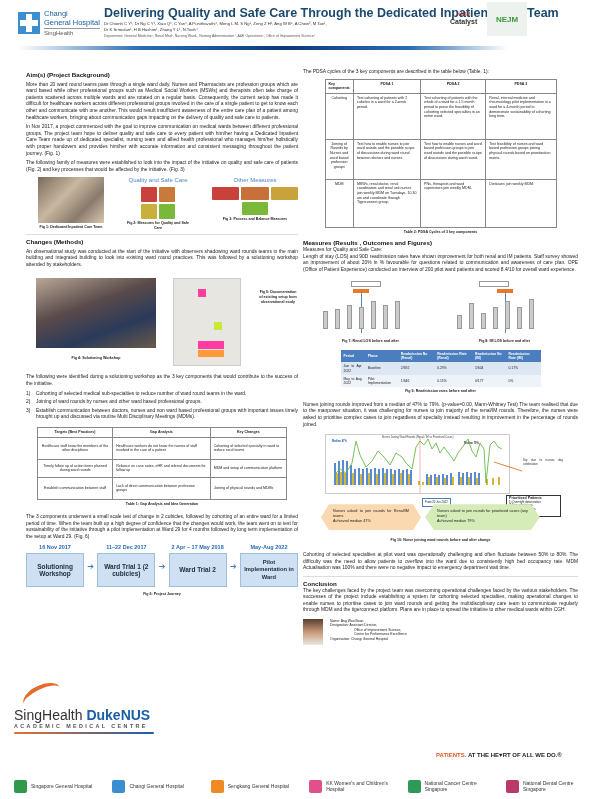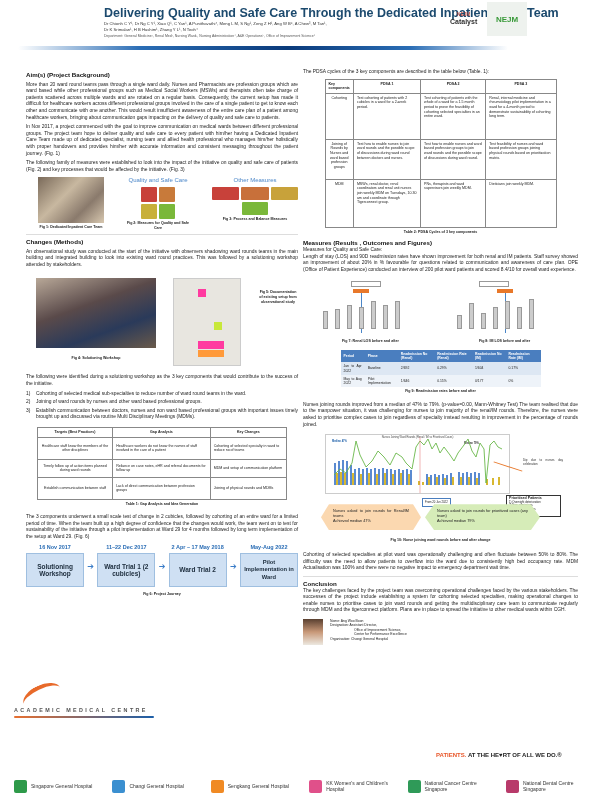--- a/index.html
+++ b/index.html
@@ -58,20 +58,28 @@
 .concl-person{display:flex;align-items:flex-start;margin-top:5px}
 .avatar{width:20px;height:26px;background:linear-gradient(180deg,#5a4030,#c89878 50%,#ece8e0);margin-right:7px}
 .pinfo{font-size:3.4px;line-height:4.4px}
 .tagline{position:absolute;left:436px;top:752px;font-size:6px;font-weight:bold;color:#222}
 .tagline span{color:#e8572a}
 </style>
 </head>
 <body>
 
 <div class="header">
+  <div class="logo-cgh">
+    <div class="cross"></div>
+    <div class="cgh-text">
+      <div>Changi</div>
+      <div>General Hospital</div>
+      <div class="sh">SingHealth</div>
+    </div>
+  </div>
   <div class="title">Delivering Quality and Safe Care Through the Dedicated Inpatient Care Team</div>
   <div class="authors">
     <div>Dr Chionh C Y¹, Dr Ng C Y¹, Xiao Q¹, C Yan¹, A Punithavathi⁴, Meng L M, S Ng¹, Zeng Z H¹, Ang W B⁶, A Chew³, M Tan¹,</div>
     <div>Dr K Srimalan¹, H B Hashim¹, Zhang Y L¹, N Teoh⁴</div>
     <div class="dept">Department: General Medicine¹, Renal Med², Nursing Ward³, Nursing Administration⁴, A&amp;E Operations⁵, Office of Improvement Science⁶</div>
   </div>
   <div class="nejm">
     <span>NEJM</span>
     <b>Catalyst</b>
   </div>
@@ -403,20 +411,21 @@
       <div>Designation: Assistant Director,</div>
       <div style="padding-left:24px">Office of Improvement Science,</div>
       <div style="padding-left:24px">Center for Performance Excellence</div>
       <div>Organisation: Changi General Hospital</div>
     </div>
   </div>
 </div>
 
 <div class="flame"></div>
 <div class="sh-logo">
+  <div class="sh-big"><span>SingHealth</span> <b>DukeNUS</b></div>
   <div class="sh-amc">ACADEMIC MEDICAL CENTRE</div>
   <div class="sh-swoosh"></div>
 </div>
 <div class="tagline">
   <span>PATIENTS.</span><span style="color:#222"> AT THE HE♥RT OF ALL WE DO.®</span>
 </div>
 
 <div class="footer">
   <div class="inst">
       <div class="ic" style="background:#2e9a4a"></div>

